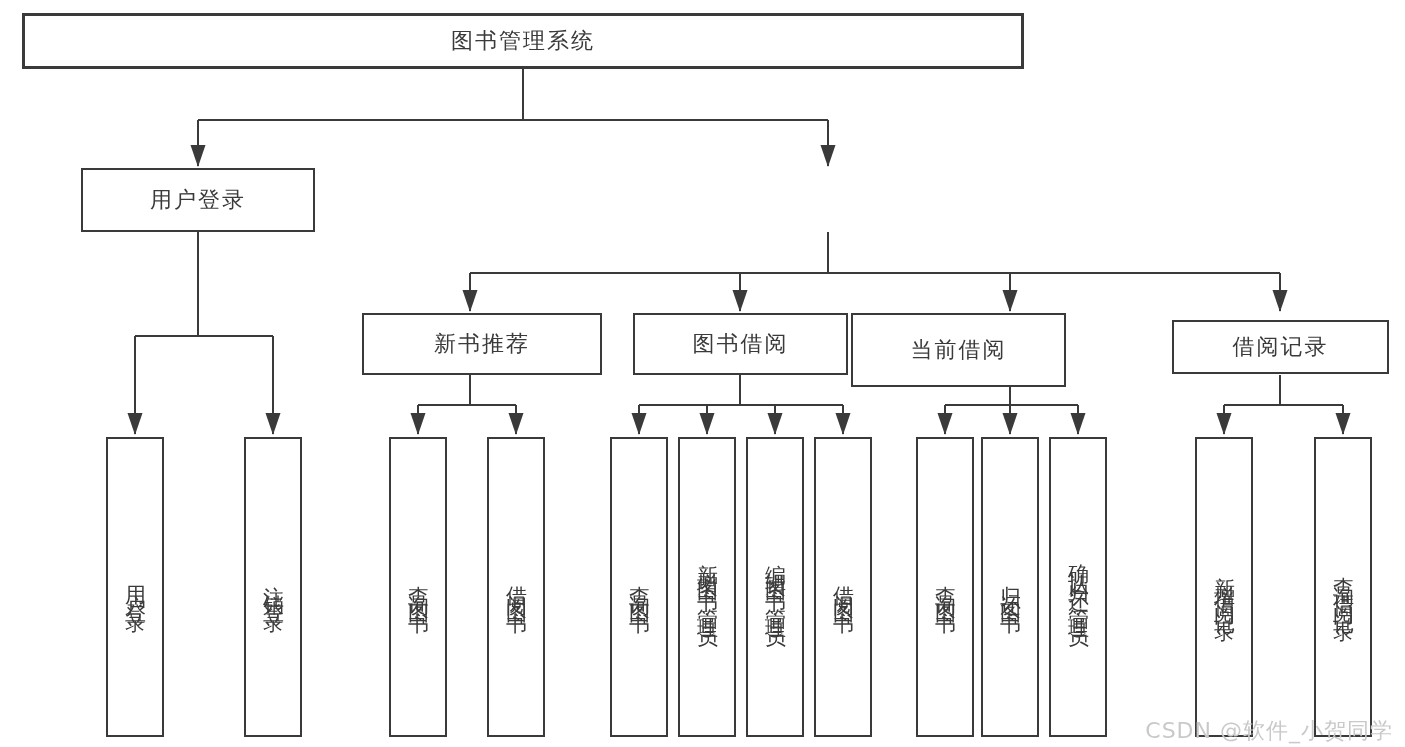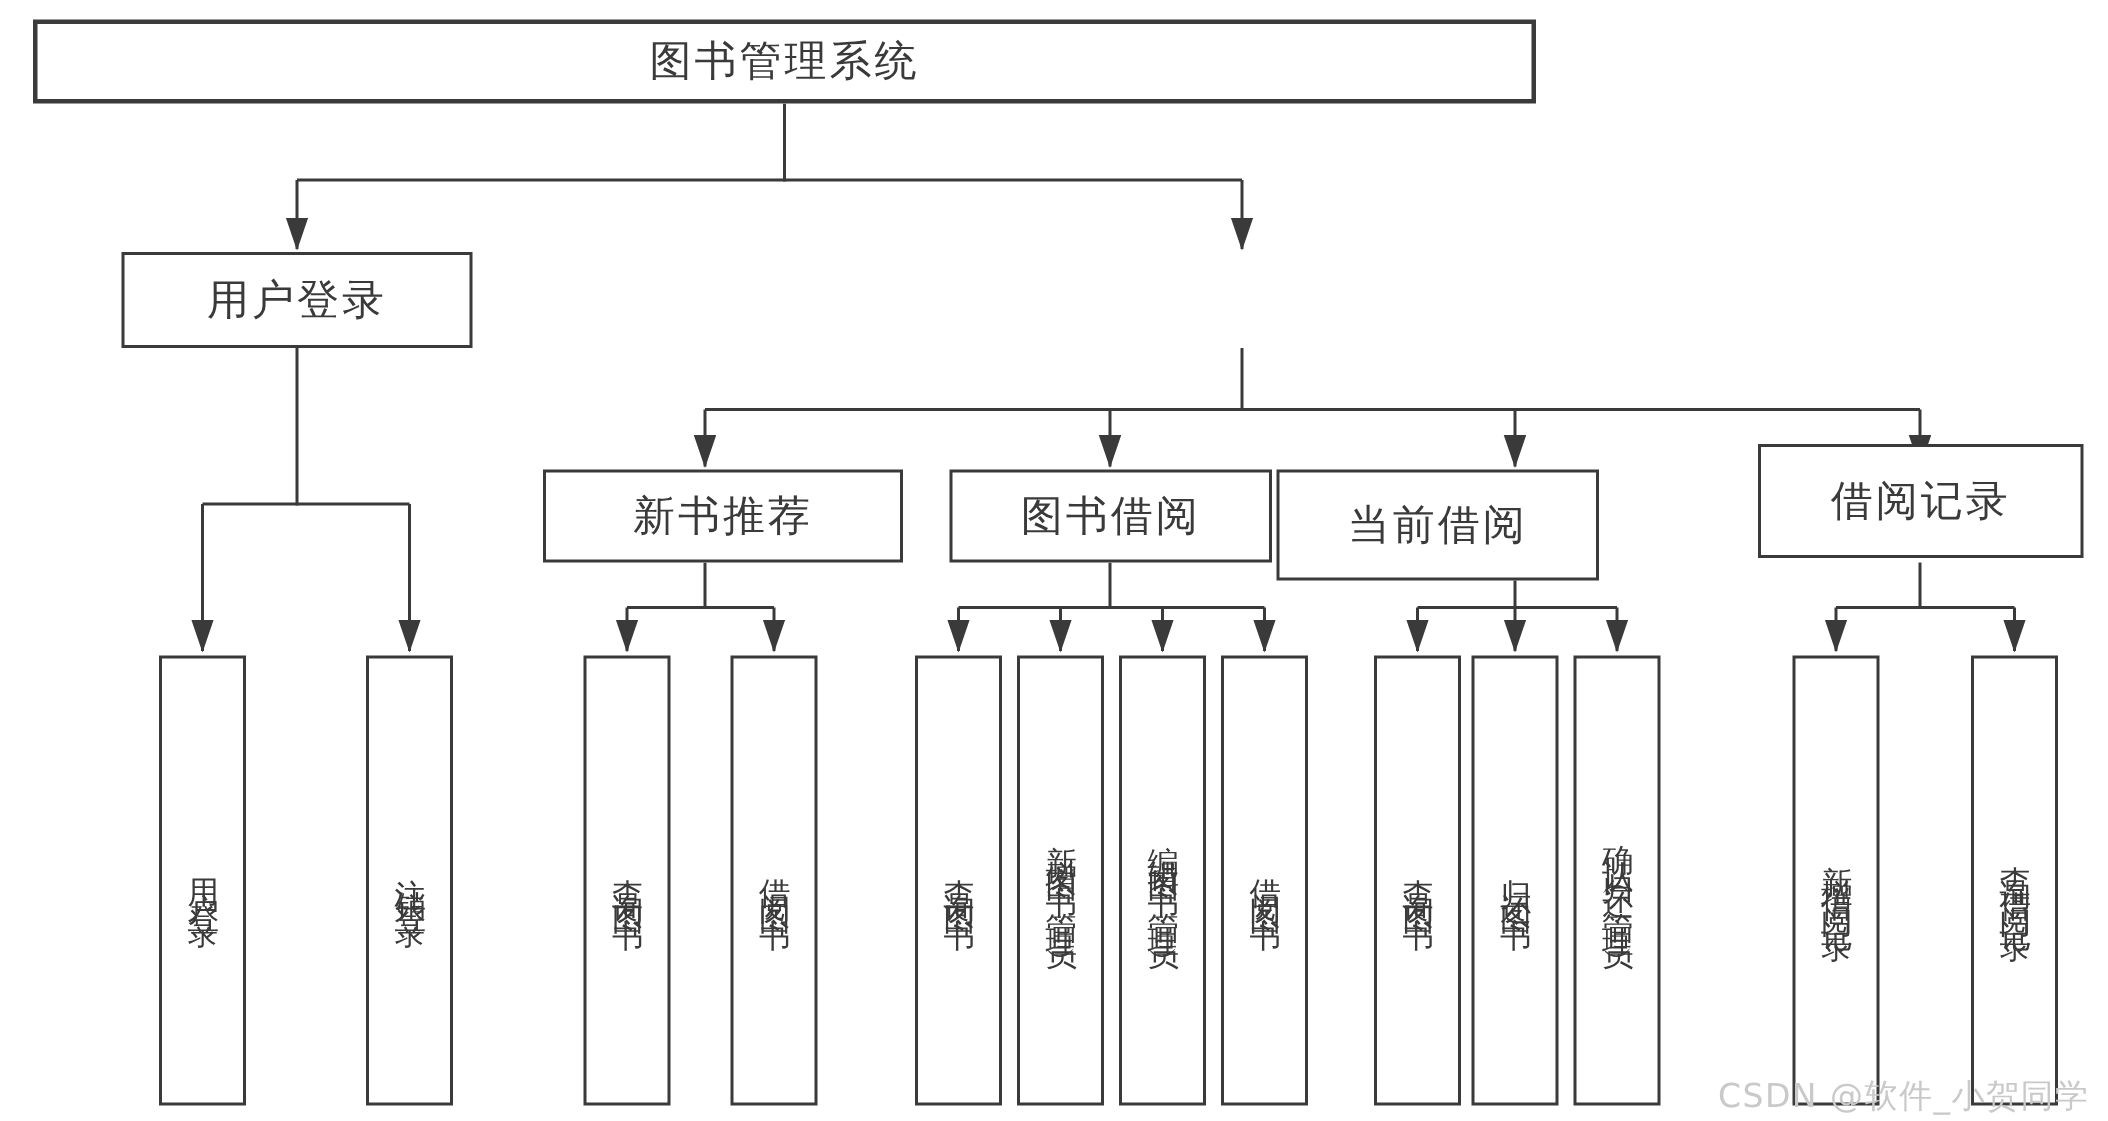--- a/index.html
+++ b/index.html
@@ -23,21 +23,21 @@
     background:#fff;
     border:2px solid var(--line);
     display:flex;
     align-items:center;
     justify-content:center;
     color:var(--text);
     z-index:2;
   }
   .node.root{border-width:3px;}
   .node.h span{
-    font-size:28px;
+    font-size:22px;
     letter-spacing:2px;
     white-space:nowrap;
   }
   .node.v span{
     writing-mode:vertical-rl;
     text-orientation:mixed;
     font-size:21px;
     letter-spacing:9px;
     line-height:1;
   }
@@ -113,21 +113,21 @@
 
   <div class="node h" style="left:362px;top:313px;width:240px;height:62px">
     <span>新书推荐</span>
   </div>
   <div class="node h" style="left:633px;top:313px;width:215px;height:62px">
     <span>图书借阅</span>
   </div>
   <div class="node h" style="left:851px;top:313px;width:215px;height:74px">
     <span>当前借阅</span>
   </div>
-  <div class="node h" style="left:1172px;top:296px;width:217px;height:76px">
+  <div class="node h" style="left:1172px;top:320px;width:217px;height:54px">
     <span>借阅记录</span>
   </div>
 
   <div class="node v" style="left:106px;top:437px;width:58px;height:300px">
     <span>用户登录</span>
   </div>
   <div class="node v" style="left:244px;top:437px;width:58px;height:300px">
     <span>注销登录</span>
   </div>
 

